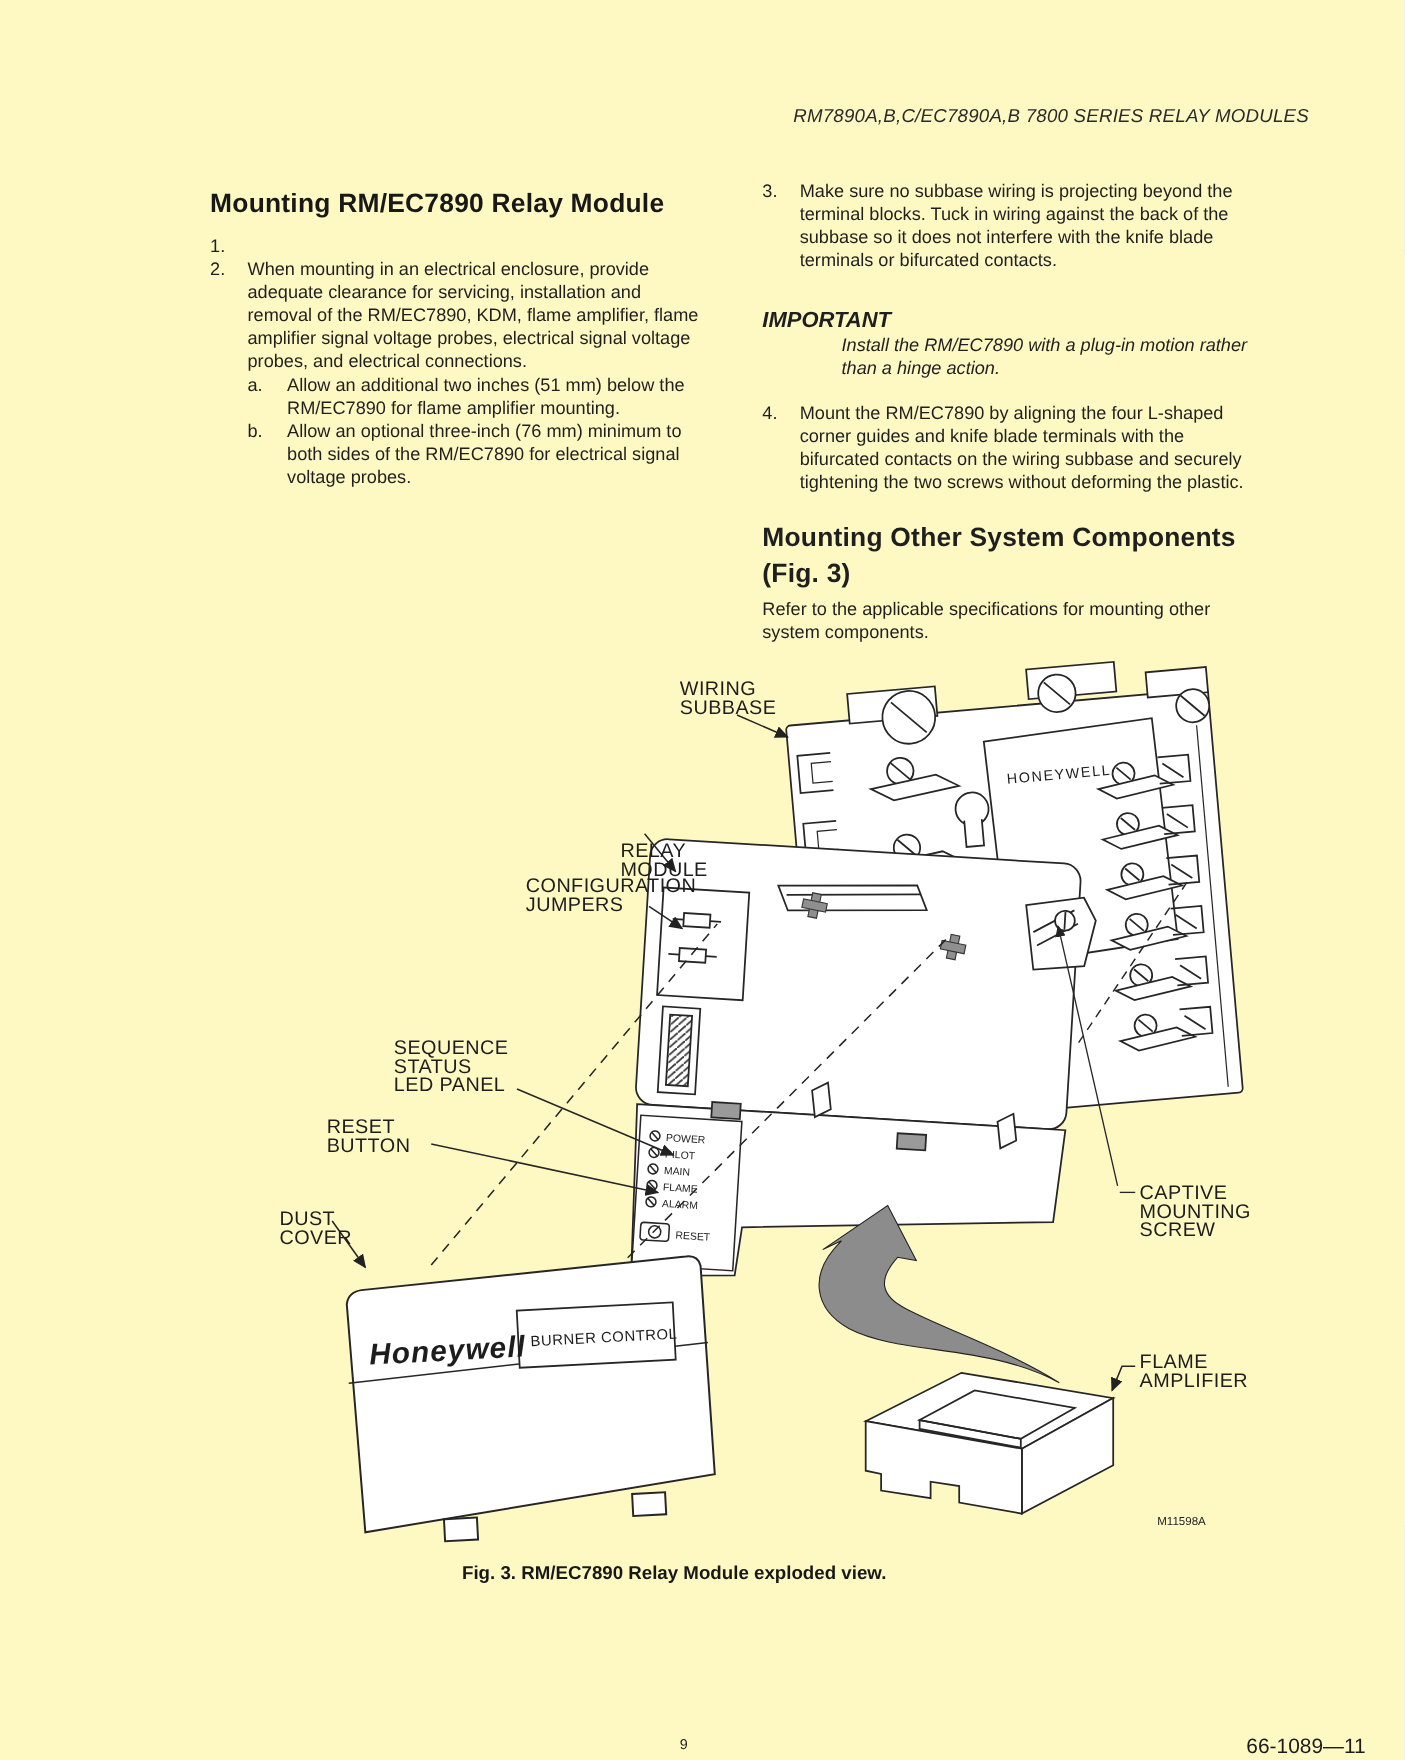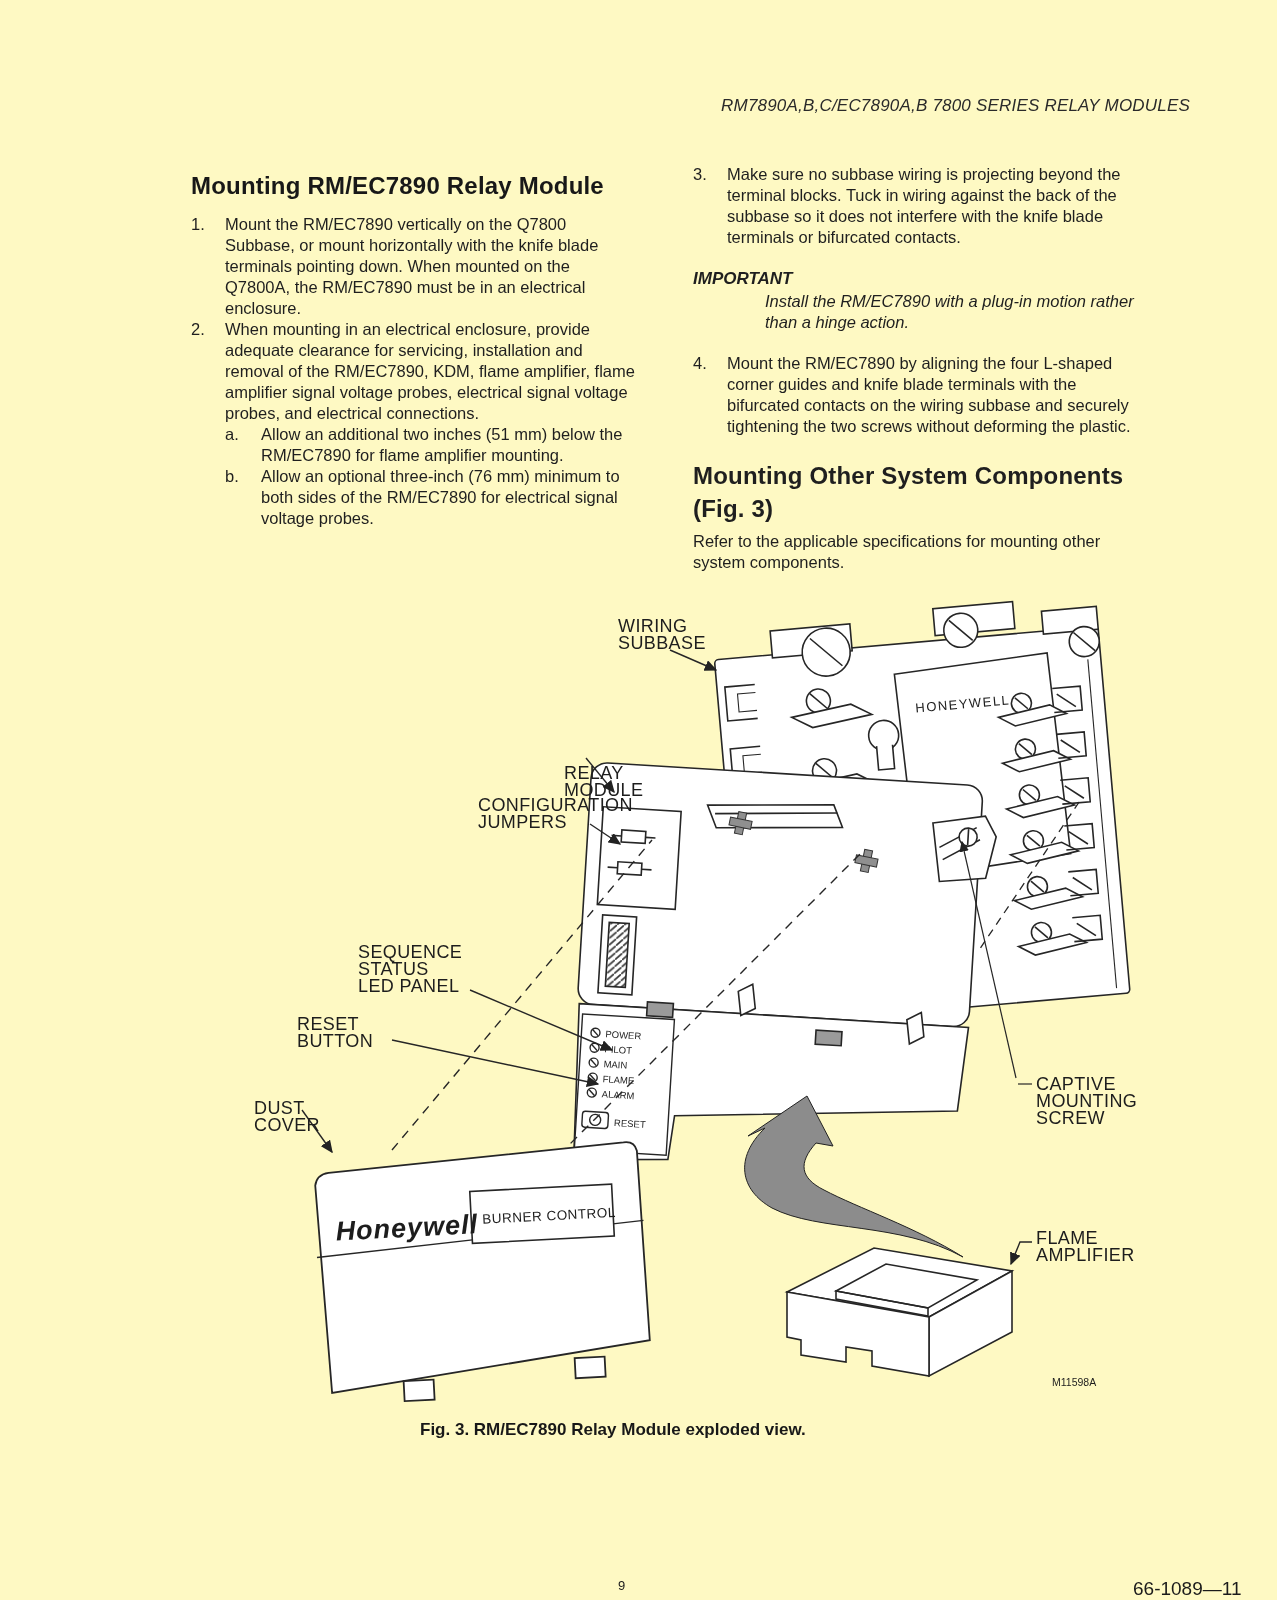--- a/index.html
+++ b/index.html
@@ -13,21 +13,21 @@
   
   .h1{font-size:24px;font-weight:700;letter-spacing:.2px;color:#181818;}
   .col-left{left:170px;top:172px;width:505px;margin-left:21px;}
   .col-right{left:693px;top:164px;width:500px;}
   .body-txt{font-size:16.5px;line-height:21px;color:#1f1f1f;}
   .li{display:flex;}
   .li .n{width:34px;flex:none;}
   .li.sub{margin-left:34px;}
   .li.sub .n{width:36px;}
   .mt14{margin-top:14px;}
-  .imp{font-size:17px;font-weight:700;font-style:italic;margin-top:20px;}
+  .imp{font-size:20px;font-weight:700;font-style:italic;margin-top:33px;}
   .note{margin-left:72px;font-style:italic;margin-top:2px;}
   .h2{font-size:24px;font-weight:700;line-height:33px;margin-top:22px;letter-spacing:.2px;}
   .h2small{margin-top:6px;}
   
   .fig-label{font-size:18px;line-height:17px;letter-spacing:.4px;color:#1d1d1d;}
   .caption{left:420px;top:1420px;width:530px;
            font-size:17px;font-weight:700;color:#181818;}
   .footer-page{left:618px;top:1578px;font-size:13px;}
   .footer-doc{left:1133px;top:1578px;font-size:19px;}
   svg text{font-family:"Liberation Sans",sans-serif;fill:#1d1d1d;}
@@ -37,25 +37,20 @@
 
 <div id="page">
 
   <div class="abs doc-header">RM7890A,B,C/EC7890A,B 7800 SERIES RELAY MODULES</div>
 
   <div class="abs col-left">
     <div class="h1">Mounting RM/EC7890 Relay Module</div>
     <div class="body-txt mt14">
       <div class="li">
         <span class="n">1.</span>
-        <span class="pre">Mount the RM/EC7890 vertically on the Q7800
-Subbase, or mount horizontally with the knife blade
-terminals pointing down. When mounted on the
-Q7800A, the RM/EC7890 must be in an electrical
-enclosure.</span>
       </div>
       <div class="li">
         <span class="n">2.</span>
         <span class="pre">When mounting in an electrical enclosure, provide
 adequate clearance for servicing, installation and
 removal of the RM/EC7890, KDM, flame amplifier, flame
 amplifier signal voltage probes, electrical signal voltage
 probes, and electrical connections.</span>
       </div>
       <div class="li sub">

